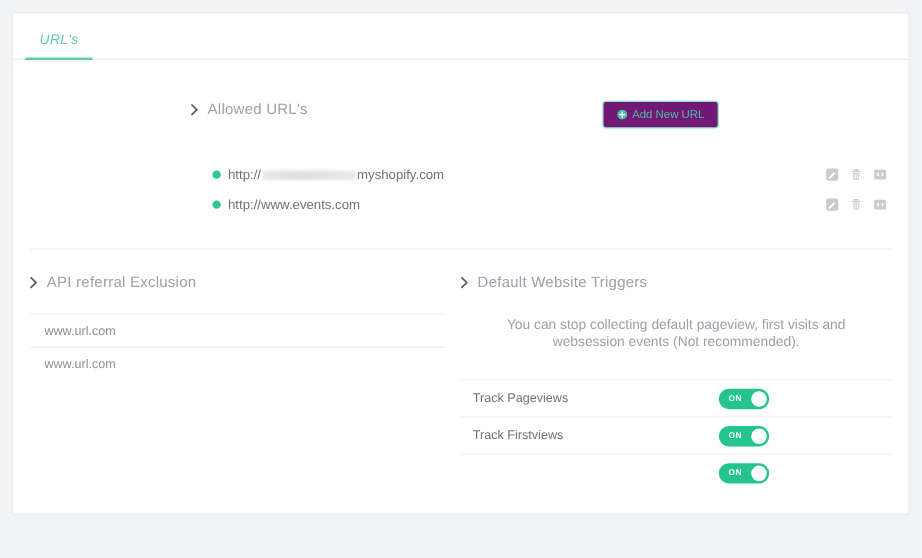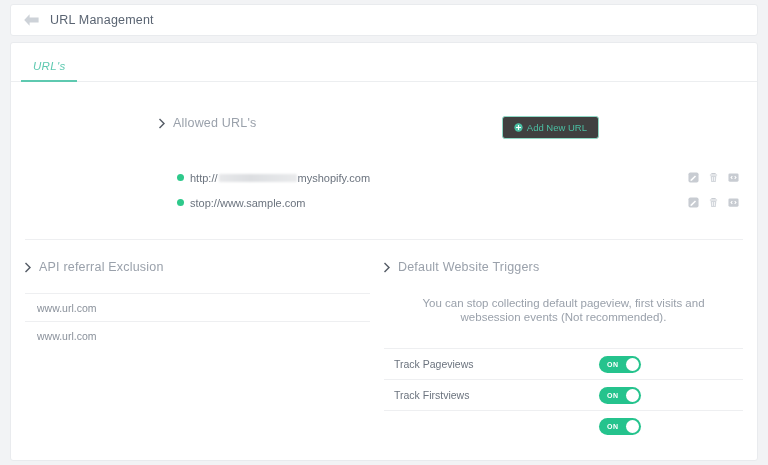--- a/index.html
+++ b/index.html
@@ -112,21 +112,21 @@
     align-items: flex-start;
     justify-content: space-between;
     margin-top: 20px;
   }
   .allowed-head {
     margin-left: 130px;
   }
   .btn-add {
     border: 1px solid #8fd9c6;
     color: #4bbfa3;
-    background: #404040;
+    background: #701a75;
     border-radius: 3px;
     font-size: 9.5px;
     padding: 5px 11px;
     display: inline-flex;
     align-items: center;
     gap: 4px;
     margin-right: 140px;
     cursor: pointer;
     white-space: nowrap;
     font-family: "Liberation Sans", sans-serif;
@@ -258,26 +258,20 @@
     height: 13px;
     border-radius: 50%;
     background: #ffffff;
   }
 </style>
 </head>
 <body>
 
 <div class="app">
 
-  <div class="header-bar">
-    <svg class="back-arrow" viewBox="0 0 17 14">
-      <path d="M6.6 1.2 L1.2 7 L6.6 12.8 L6.6 9.4 L15.6 9.4 L15.6 4.6 L6.6 4.6 Z" fill="#cdd2d8"></path>
-    </svg>
-    <span class="page-title">URL Management</span>
-  </div>
 
   <div class="card">
 
     <div class="tabs">
       <div class="tab active">URL's</div>
     </div>
 
     <div class="allowed-wrap">
       <div class="allowed-row">
         <div class="sec-head allowed-head">
@@ -321,21 +315,21 @@
             <svg class="act-icon" viewBox="0 0 12 12">
               <rect x="0.5" y="1.5" width="11" height="9" rx="1.4" fill="#c8ccd2"></rect>
               <path d="M4.3 4.2 L2.5 6 L4.3 7.8 L5.1 7 L4.1 6 L5.1 5 Z" fill="#ffffff"></path>
               <path d="M7.7 4.2 L9.5 6 L7.7 7.8 L6.9 7 L7.9 6 L6.9 5 Z" fill="#ffffff"></path>
             </svg>
           </span>
         </div>
 
         <div class="url-item">
           <span class="dot"></span>
-          <span class="url-text">stop://www.sample.com</span>
+          <span class="url-text">http://www.events.com</span>
           <span class="actions">
             <svg class="act-icon" viewBox="0 0 12 12">
               <rect x="0.5" y="0.5" width="11" height="11" rx="2" fill="#c8ccd2"></rect>
               <path d="M3 8.3 L7.6 3.7 L8.8 4.9 L4.2 9.5 L2.7 9.8 Z" fill="#ffffff"></path>
             </svg>
             <svg class="act-icon" viewBox="0 0 12 12">
               <rect x="3.6" y="1" width="4.8" height="1.3" rx="0.4" fill="#c8ccd2"></rect>
               <rect x="2" y="2.6" width="8" height="1.3" rx="0.4" fill="#c8ccd2"></rect>
               <path d="M2.9 4.3 L9.1 4.3 L8.5 11 L3.5 11 Z" fill="#d3d7dc"></path>
               <rect x="4.5" y="5.4" width="0.8" height="4.3" fill="#ffffff"></rect>

